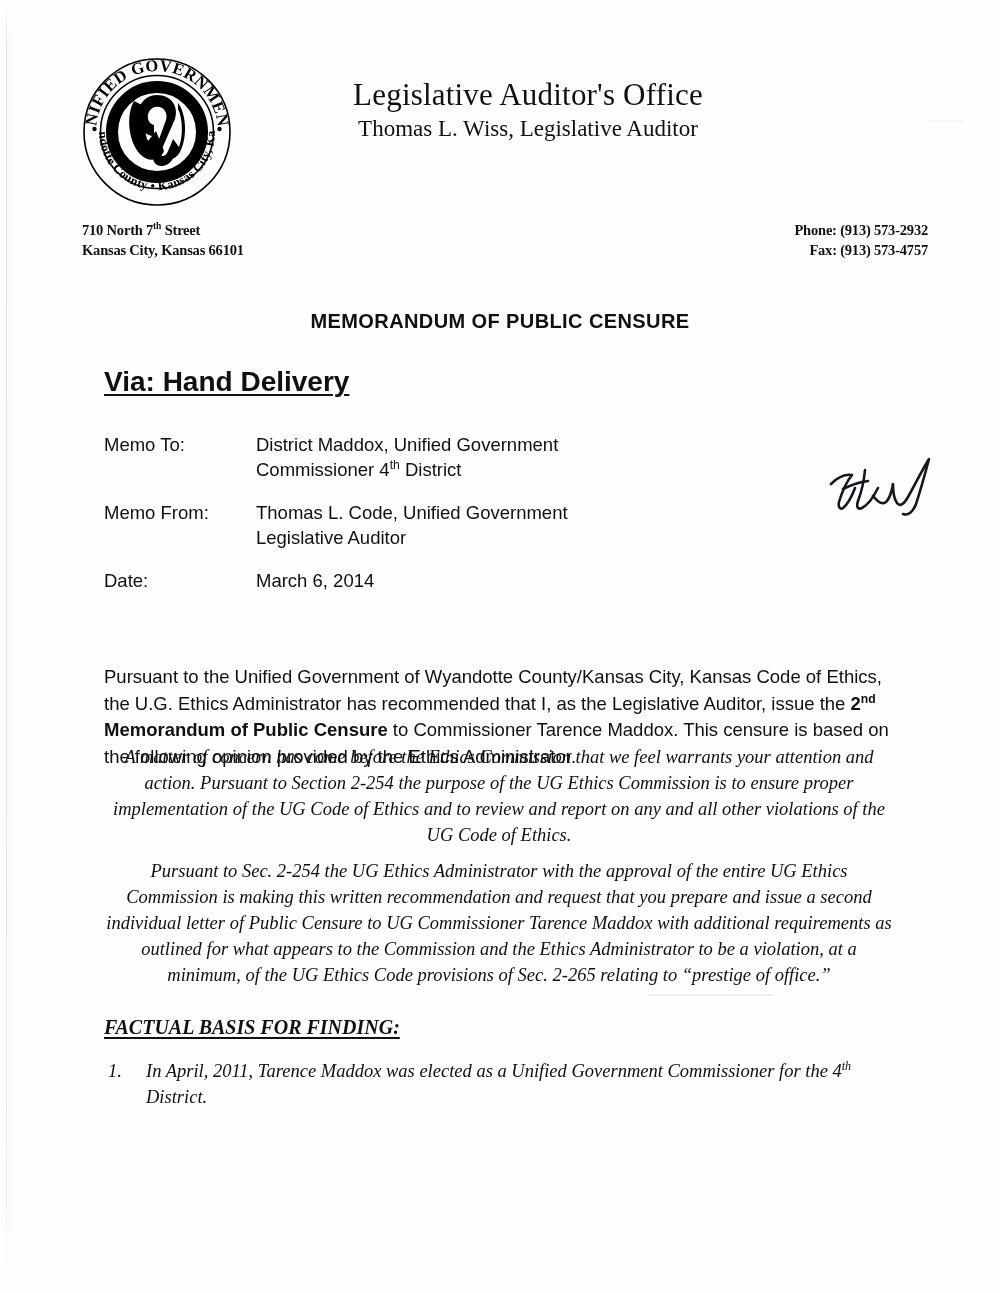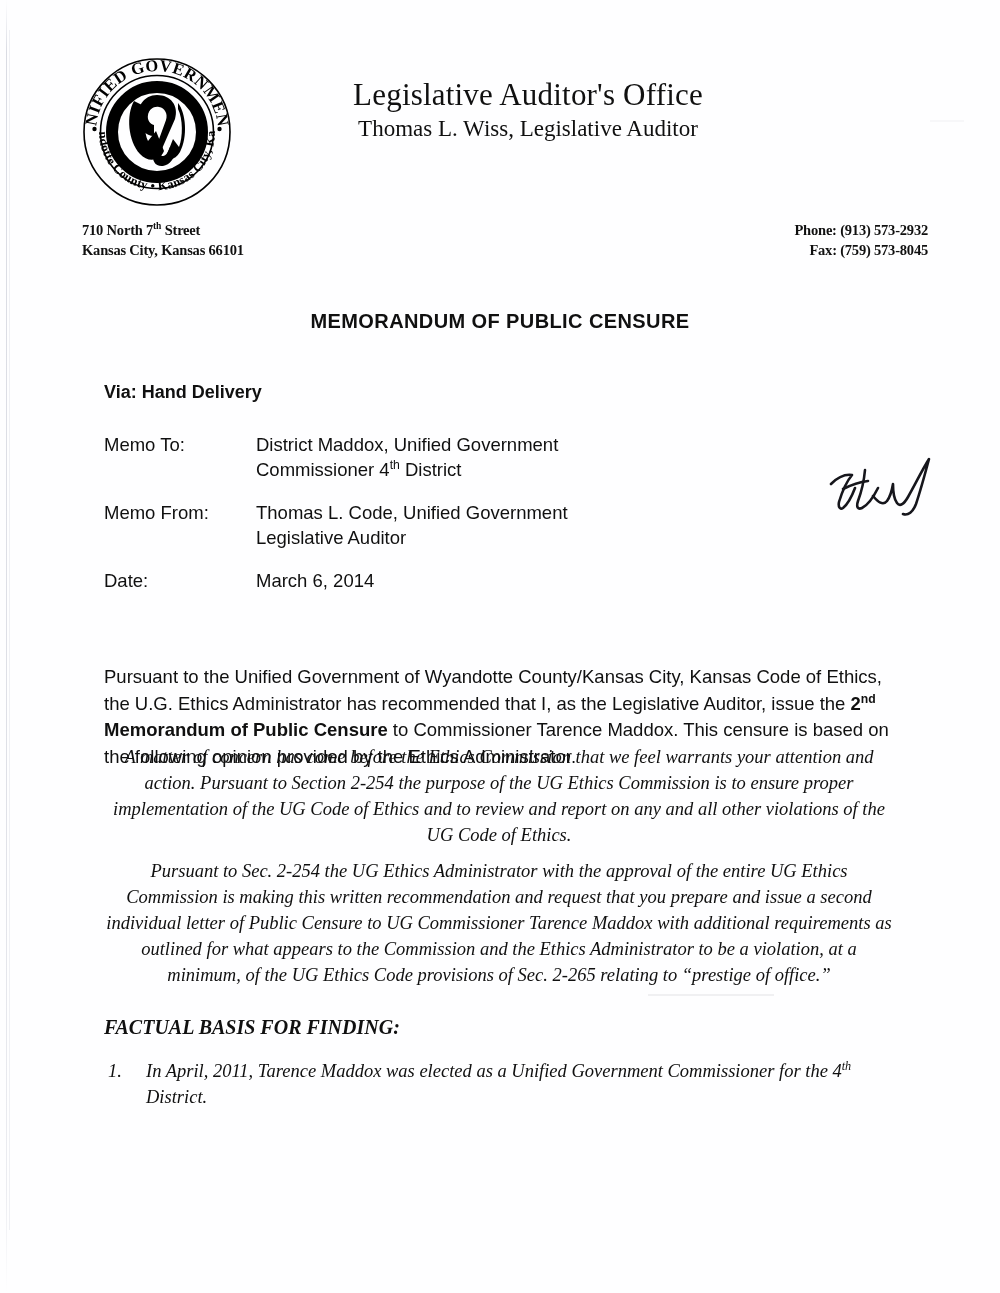--- a/index.html
+++ b/index.html
@@ -106,23 +106,24 @@
     top: 310px;
     width: 1000px;
     text-align: center;
     font-size: 20px;
     font-weight: 700;
     letter-spacing: 0.4px;
   }
   .via {
     position: absolute;
     left: 104px;
-    top: 382px;
-    font-size: 18px;
-    font-weight: 700;
+    top: 366px;
+    font-size: 28px;
+    font-weight: 700;
+    text-decoration: underline;
     text-underline-offset: 3px;
     text-decoration-thickness: 2px;
   }
 
   .memo-block {
     position: absolute;
     left: 104px;
     top: 432px;
     width: 760px;
   }
@@ -177,20 +178,21 @@
   #quote-2 { top: 858px; }
 
   .section-head {
     position: absolute;
     left: 104px;
     top: 1016px;
     font-family: "Liberation Serif", serif;
     font-style: italic;
     font-weight: 700;
     font-size: 20px;
+    text-decoration: underline;
     text-underline-offset: 3px;
     text-decoration-thickness: 2px;
   }
 
   .numbered {
     position: absolute;
     left: 104px;
     top: 1058px;
     width: 800px;
     font-family: "Liberation Serif", serif;
@@ -257,21 +259,21 @@
     </div>
   </div>
 
   <div class="addr">
     <div><span>710 North 7</span><sup class="th">th</sup><span> Street</span></div>
     <div>Kansas City, Kansas 66101</div>
   </div>
 
   <div class="contact">
     <div>Phone: (913) 573-2932</div>
-    <div>Fax: (759) 573-8045</div>
+    <div>Fax: (913) 573-4757</div>
   </div>
 
   <div class="doc-title">MEMORANDUM OF PUBLIC CENSURE</div>
 
   <div class="via">Via: Hand Delivery</div>
 
   <div class="memo-block">
 
     <div class="memo-row">
       <div class="memo-label">Memo To:</div>

